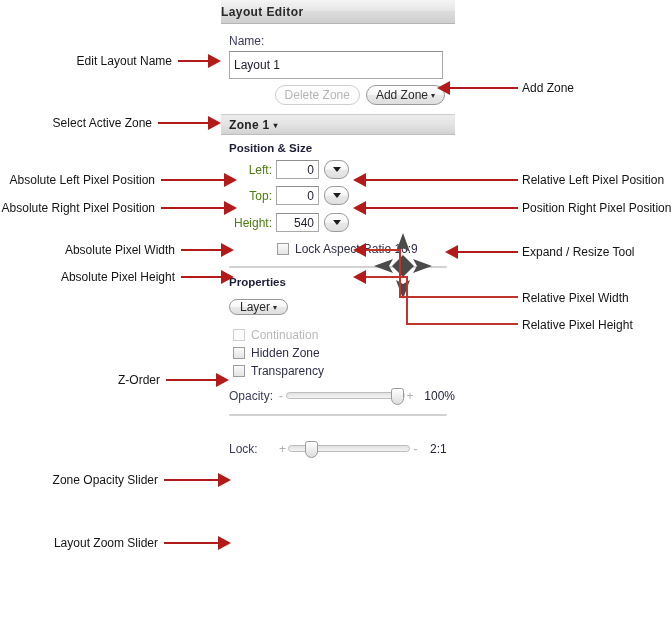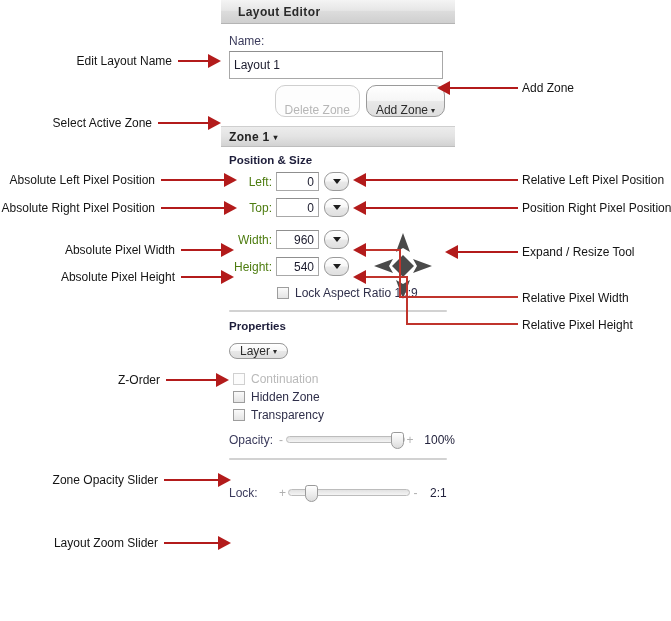--- a/index.html
+++ b/index.html
@@ -29,21 +29,20 @@
     background: linear-gradient(to bottom, #f4f4f4 0%, #e6e6e6 45%, #dcdcdc 50%, #cfcfcf 100%);
     border-bottom: 1px solid #b4b4b4;
     display: flex;
     align-items: center;
   }
   .titlebar-label {
     font-size: 12px;
     font-weight: bold;
     color: #2a2a2a;
     letter-spacing: .4px;
-    padding-left: 17px;
   }
 
   .name-label {
     font-size: 12px;
     color: #3b3b5c;
     margin: 10px 0 3px 8px;
   }
   .name-input {
     display: block;
     margin: 0 8px;
@@ -65,21 +64,21 @@
     display: flex;
     justify-content: flex-end;
     padding-right: 10px;
     gap: 6px;
   }
   .pill {
     font-family: "Liberation Sans", sans-serif;
     font-size: 12px;
     height: 20px;
     line-height: 18px;
-    padding: 15px 9px;
+    padding: 0 9px;
     border-radius: 10px;
     border: 1px solid #9a9a9a;
     background: linear-gradient(to bottom, #ffffff 0%, #f6f6f6 48%, #e8e8e8 52%, #dedede 100%);
     color: #2b2b2b;
     box-sizing: border-box;
     white-space: nowrap;
     cursor: default;
   }
   .pill.disabled {
     color: #b6b6b6;
@@ -297,27 +296,20 @@
   </div>
 
   <div class="field-row">
     <span class="field-label">Top:</span>
     <input class="num-input" type="text" value="0" style="">
     <span class="spin">
         <span class="tri"></span>
       </span>
   </div>
 
-  <div class="field-row" style="margin-top:11px">
-    <span class="field-label">Width:</span>
-    <input class="num-input" type="text" value="960" style="">
-    <span class="spin">
-        <span class="tri"></span>
-      </span>
-  </div>
 
   <div class="field-row" style="margin-top:6px">
     <span class="field-label">Height:</span>
     <input class="num-input" type="text" value="540" style="">
     <span class="spin">
         <span class="tri"></span>
       </span>
   </div>
 
   <div class="cb-row" style="margin-top:9px">

